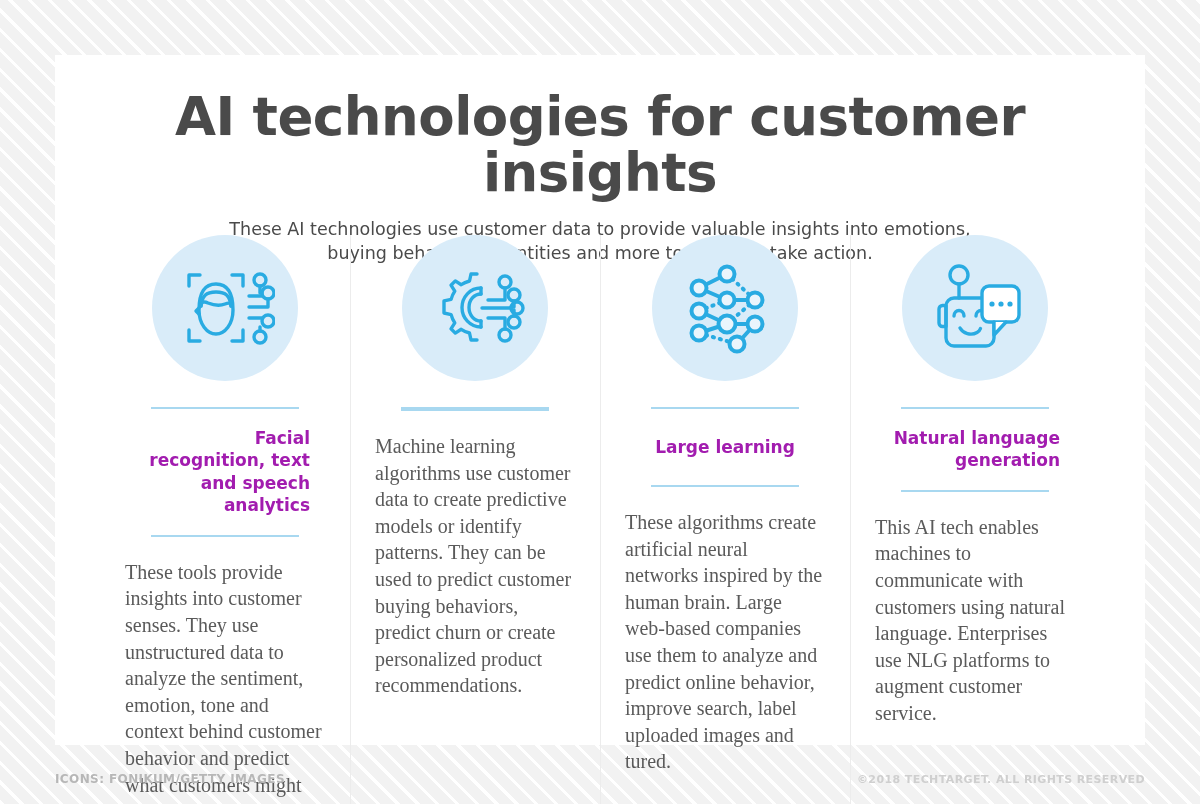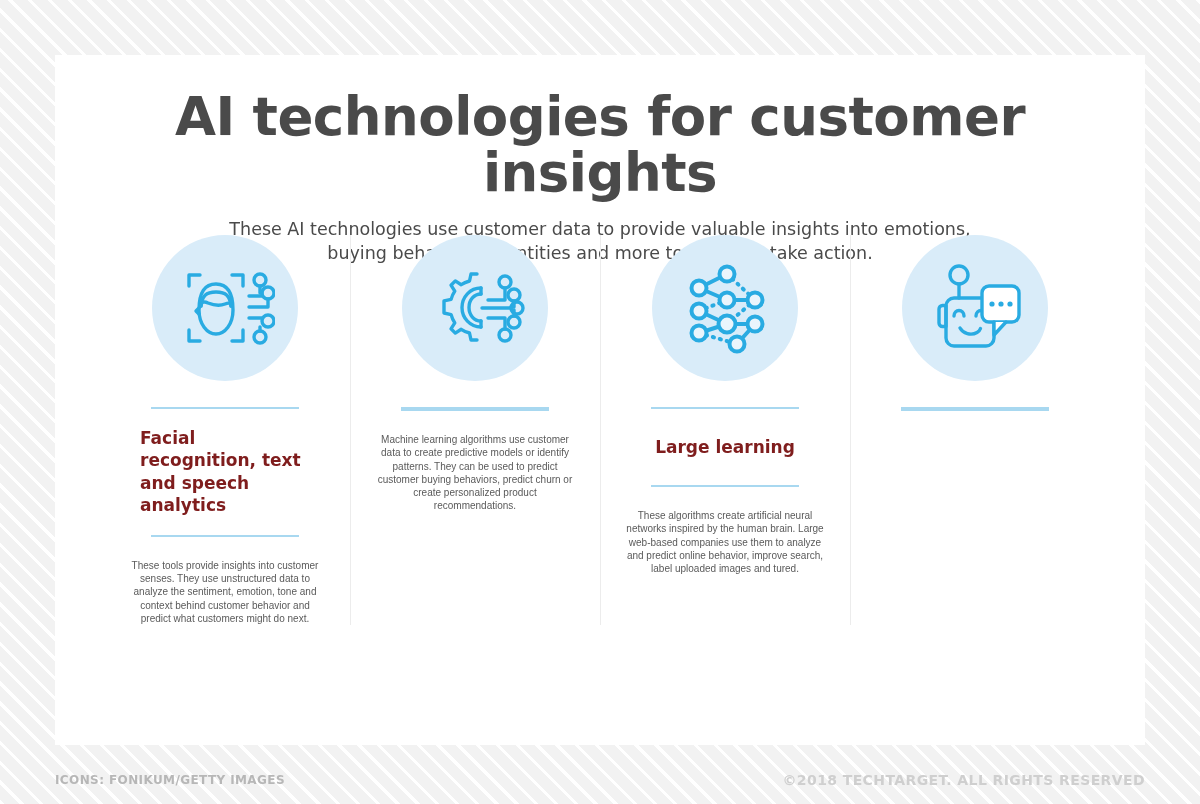--- a/index.html
+++ b/index.html
@@ -105,37 +105,36 @@
   .rule {
     width: 148px;
     height: 2px;
     background: #a8d8f0;
   }
 
   .heading {
     font-family: "DejaVu Sans", sans-serif;
     font-size: 17px;
     font-weight: 700;
-    color: #7f1d1d;
-    text-align: left;
+    color: #a21caf;
+    text-align: right;
     line-height: 1.32;
     margin: 0;
     padding: 18px 0 18px 0;
     min-height: 40px;
     display: flex;
     align-items: center;
     justify-content: center;
     width: 170px;
   }
 
   .body-text {
-    font-family: Liberation Sans, sans-serif;
-    font-size: 10px;
+    font-family: Liberation Serif, serif;
+    font-size: 20px;
     color: #5a5a5a;
-    text-align: center;
     line-height: 1.33;
     padding-top: 22px;
     width: 200px;
   }
 
   .footer {
     position: absolute;
     left: 55px;
     right: 55px;
     top: 772px;
@@ -147,21 +146,21 @@
   .credit {
     font-family: "DejaVu Sans", sans-serif;
     font-size: 12px;
     font-weight: 700;
     letter-spacing: 0.4px;
     color: #b7b7b7;
   }
 
   .copyright {
     font-family: "DejaVu Sans", sans-serif;
-    font-size: 14px;
+    font-size: 11px;
     font-weight: 700;
     letter-spacing: 0.4px;
     color: #cfcfcf;
   }
 </style>
 </head>
 <body>
 
 <div class="page">
 
@@ -269,21 +268,23 @@
             <path d="M51 58 C51 54.5 53.5 52.5 56 52.5 C58.5 52.5 61 54.5 61 58"></path>
             <path d="M35 70 C38 75.5 46 78 52 74.5 C53.8 73.4 55 72 55.5 70.5"></path>
             <rect x="57" y="28" width="37" height="36" rx="7" fill="#ffffff"></rect>
             <path d="M69 64 L69 77 L81 64" fill="#ffffff"></path>
             <circle cx="67" cy="46" r="2.6" fill="#29abe2" stroke="none"></circle>
             <circle cx="76" cy="46" r="2.6" fill="#29abe2" stroke="none"></circle>
             <circle cx="85" cy="46" r="2.6" fill="#29abe2" stroke="none"></circle>
           </svg>
         </div>
         <div class="rule"></div>
-        <div class="rule"></div>
+        <div class="heading">Natural language generation</div>
+        <div class="rule"></div>
+        <div class="body-text">This AI tech enables machines to communicate with customers using natural language. Enterprises use NLG platforms to augment customer service.</div>
       </div>
 
     </div>
   </div>
 
   <div class="footer">
     <div class="credit">ICONS: FONIKUM/GETTY IMAGES</div>
     <div class="copyright">©2018 TECHTARGET. ALL RIGHTS RESERVED</div>
   </div>
 

